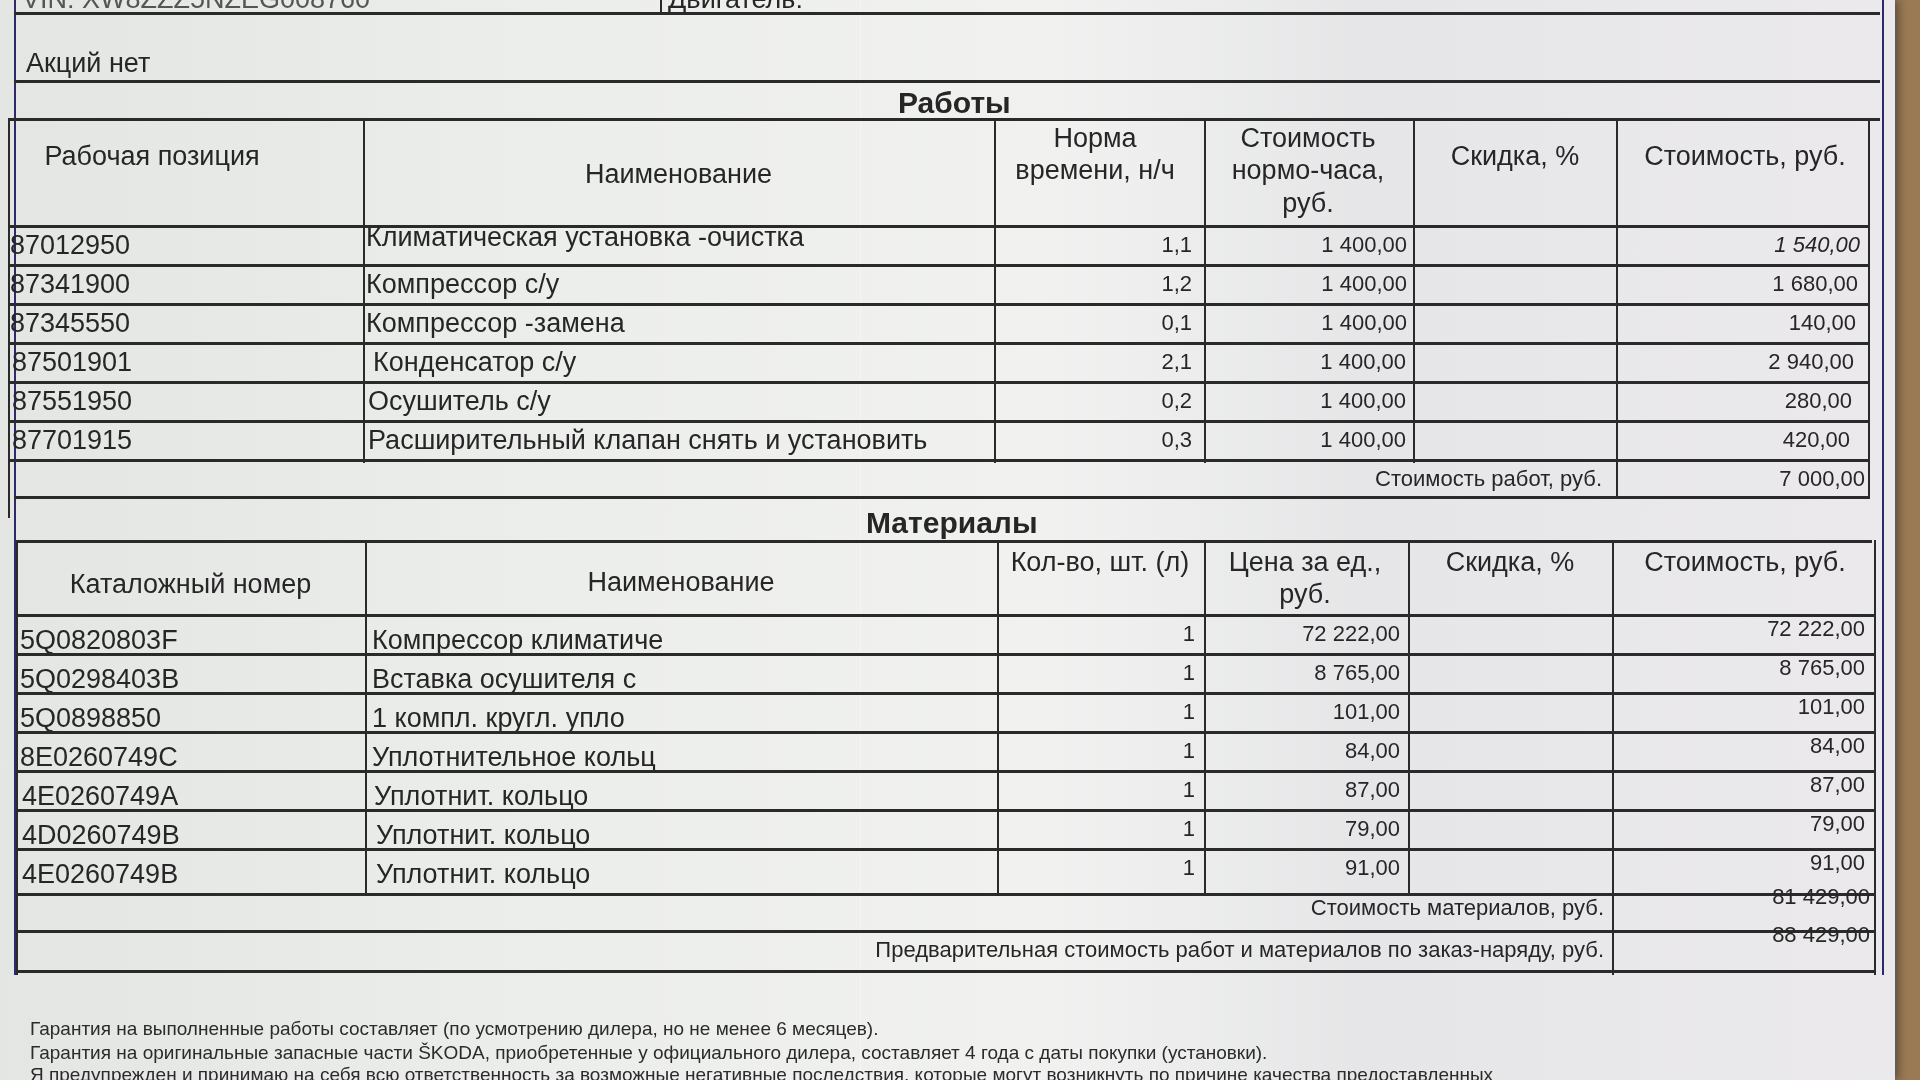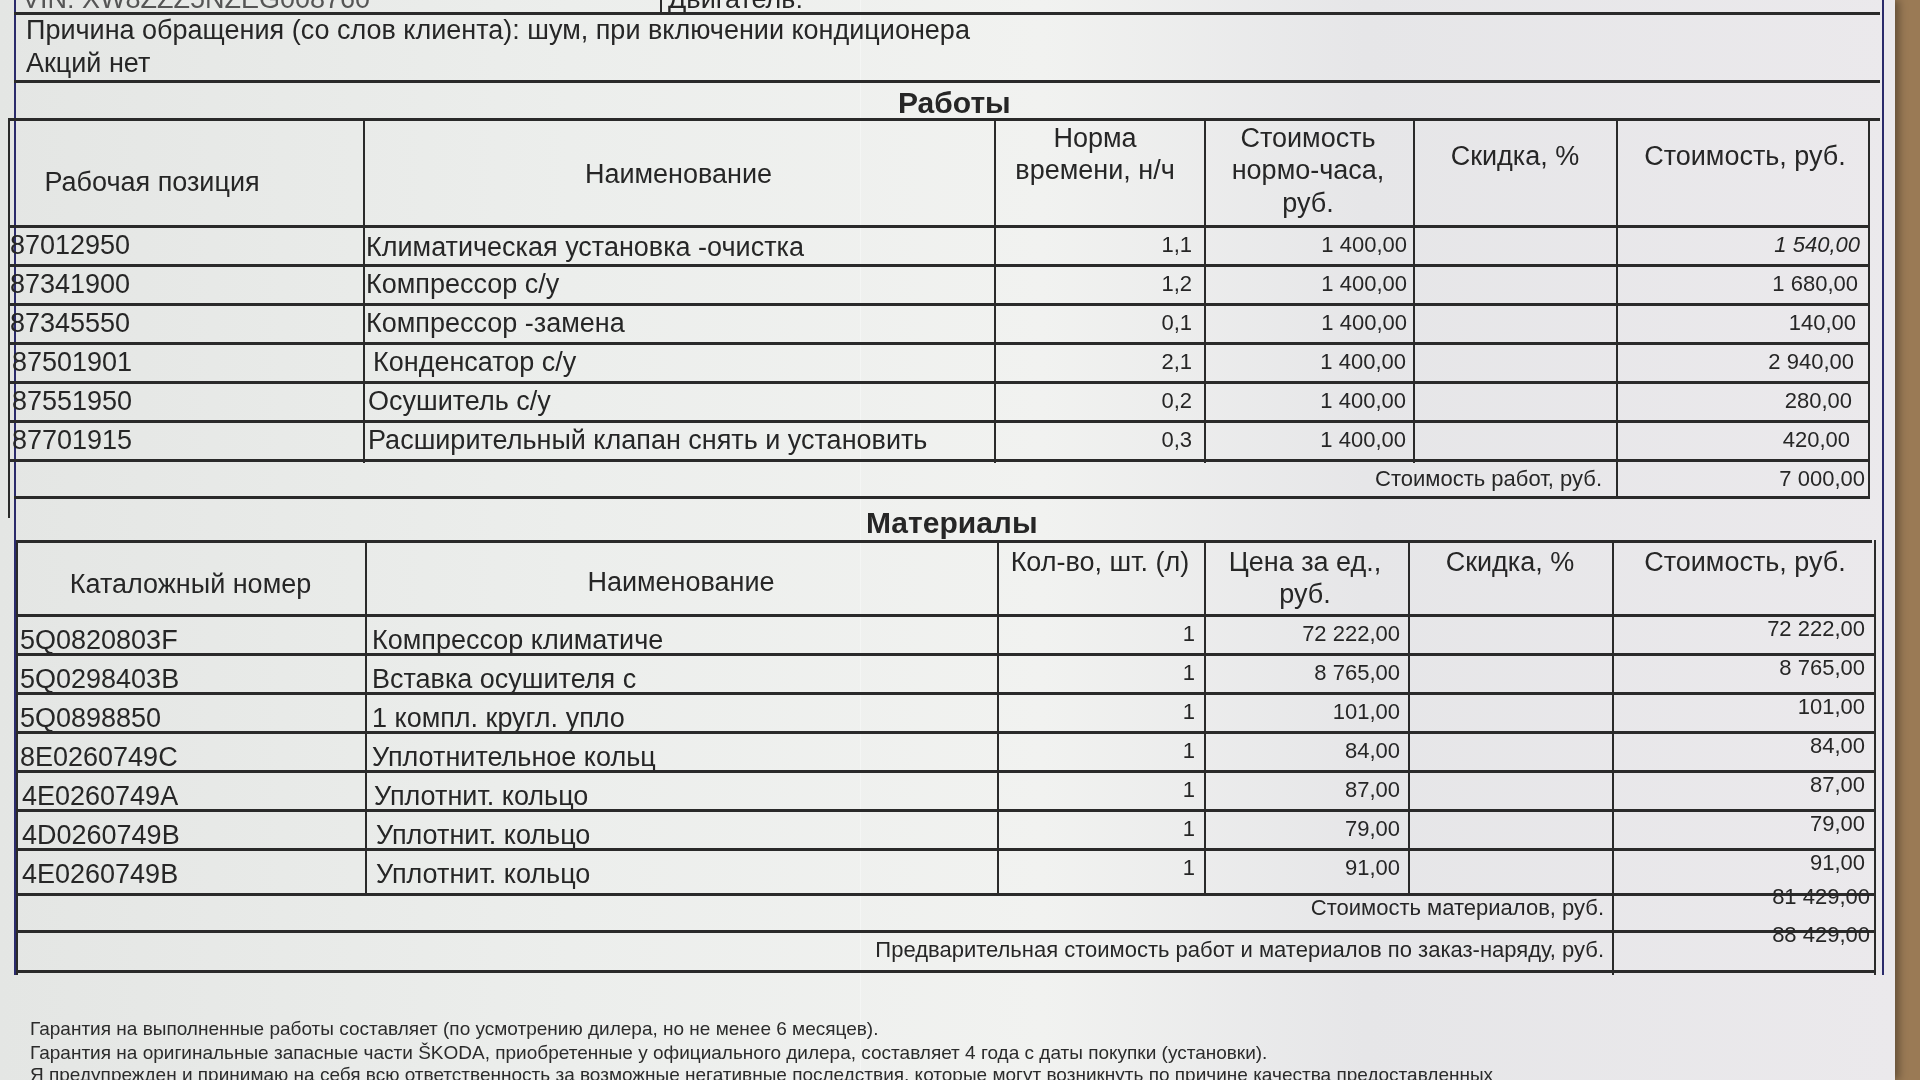--- a/index.html
+++ b/index.html
@@ -34,49 +34,48 @@
 
 <div class="paper">
   <div class="fold" style="left:860px;"></div>
   <div class="frame"></div>
 
   <div class="txt" style="left:22px;top:-14px;color:#555;">VIN: XW8ZZZ5NZEG008760</div>
   <div class="vline" style="left:660px;top:0;height:14px;"></div>
   <div class="txt" style="left:668px;top:-14px;">Двигатель:</div>
   <div class="hline" style="left:14px;top:12px;width:1866px;"></div>
 
-  <div class="txt" style="left:26px;top:17px;">Причина обращения (со слов клиента): шум, при включении кондиционера</div>
   <div class="txt" style="left:26px;top:50px;">Акций нет</div>
   <div class="hline" style="left:14px;top:80px;width:1866px;"></div>
 
   <div class="sec" style="left:898px;top:86px;">Работы</div>
   <div class="hline" style="left:8px;top:118px;width:1872px;"></div>
 
   <div>
 
     <div class="vline" style="left:8px;top:118px;height:400px;"></div>
     <div class="vline" style="left:363px;top:118px;height:345px;"></div>
     <div class="vline" style="left:994px;top:118px;height:345px;"></div>
     <div class="vline" style="left:1204px;top:118px;height:345px;"></div>
     <div class="vline" style="left:1413px;top:118px;height:345px;"></div>
     <div class="vline" style="left:1616px;top:118px;height:380px;"></div>
     <div class="vline" style="left:1868px;top:118px;height:380px;"></div>
 
-    <div class="hdr" style="left:8px;width:288px;top:166px;">Рабочая позиция</div>
+    <div class="hdr" style="left:8px;width:288px;top:140px;">Рабочая позиция</div>
     <div class="hdr" style="left:363px;width:631px;top:158px;">Наименование</div>
     <div class="hdr" style="left:1000px;width:190px;top:122px;white-space:normal;">Норма времени, н/ч</div>
     <div class="hdr" style="left:1210px;width:196px;top:122px;white-space:normal;">Стоимость нормо-часа, руб.</div>
     <div class="hdr" style="left:1430px;width:170px;top:140px;white-space:normal;">Скидка, %</div>
     <div class="hdr" style="left:1640px;width:210px;top:140px;white-space:normal;">Стоимость, руб.</div>
 
     <div class="hline" style="left:8px;top:225px;width:1860px;"></div>
 
     <div>
       <div class="txt" style="left:10px;top:232px;">87012950</div>
-      <div class="txt" style="left:366px;top:234px;">Климатическая установка -очистка</div>
+      <div class="txt" style="left:366px;top:224px;">Климатическая установка -очистка</div>
       <div class="num" style="left:1000px;width:192px;top:232px;">1,1</div>
       <div class="num" style="left:1210px;width:197px;top:232px;">1 400,00</div>
       <div class="num" style="left:1620px;width:240px;top:232px;font-style:italic;">1 540,00</div>
     </div>
     <div class="hline" style="left:8px;top:264px;width:1860px;"></div>
 
     <div>
       <div class="txt" style="left:10px;top:271px;">87341900</div>
       <div class="txt" style="left:366px;top:271px;">Компрессор с/у</div>
       <div class="num" style="left:1000px;width:192px;top:271px;">1,2</div>

